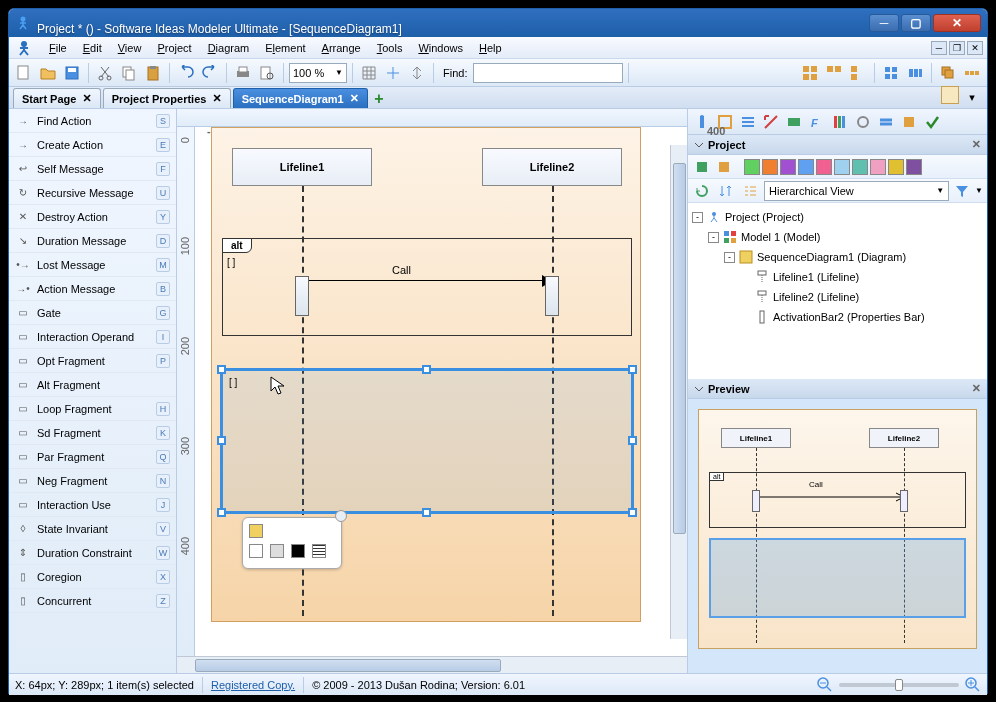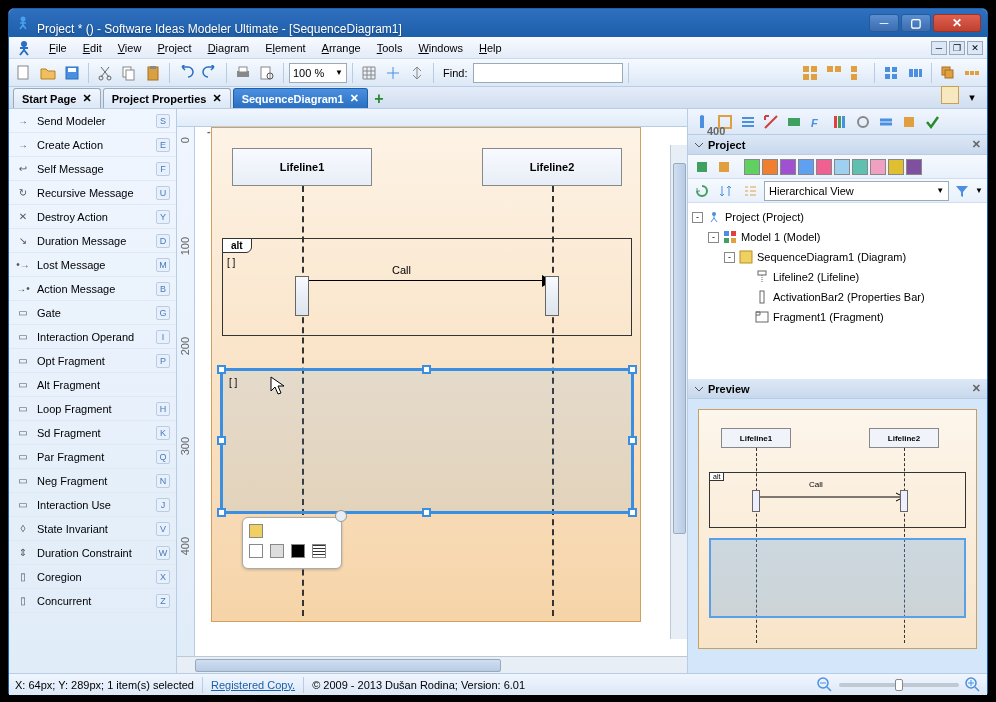--- a/index.html
+++ b/index.html
@@ -307,21 +307,21 @@
     <div class="tabright">
       <div class="sq"></div>
       <div class="tbtn">▾</div>
     </div>
   </div>
 
   <div class="body">
     <div class="toolbox" id="toolbox">
         <div class="tbitem">
           <span class="ic">→</span>
-          <span class="txt">Send Modeler</span>
+          <span class="txt">Find Action</span>
           <span class="key">S</span>
         </div>
         <div class="tbitem">
           <span class="ic">→</span>
           <span class="txt">Create Action</span>
           <span class="key">E</span>
         </div>
         <div class="tbitem">
           <span class="ic">↩</span>
           <span class="txt">Self Message</span>
@@ -641,42 +641,42 @@
           </div>
           <div class="tnode">
             <span class="spc" style="width:48px"></span>
             <span class="spc" style="width:15px"></span>
             <span class="ic">
               <svg width="14" height="14">
                 <rect x="3" y="1" width="8" height="4" fill="none" stroke="#666"></rect>
                 <line x1="7" y1="5" x2="7" y2="13" stroke="#666" stroke-dasharray="1,1"></line>
               </svg>
             </span>
+            <span>Lifeline1 (Lifeline)</span>
+          </div>
+          <div class="tnode">
+            <span class="spc" style="width:48px"></span>
+            <span class="spc" style="width:15px"></span>
+            <span class="ic">
+              <svg width="14" height="14">
+                <rect x="3" y="1" width="8" height="4" fill="none" stroke="#666"></rect>
+                <line x1="7" y1="5" x2="7" y2="13" stroke="#666" stroke-dasharray="1,1"></line>
+              </svg>
+            </span>
             <span>Lifeline2 (Lifeline)</span>
           </div>
           <div class="tnode">
             <span class="spc" style="width:48px"></span>
             <span class="spc" style="width:15px"></span>
             <span class="ic">
               <svg width="14" height="14">
                 <rect x="5" y="1" width="4" height="12" fill="none" stroke="#666"></rect>
               </svg>
             </span>
             <span>ActivationBar2 (Properties Bar)</span>
-          </div>
-          <div class="tnode">
-            <span class="spc" style="width:48px"></span>
-            <span class="spc" style="width:15px"></span>
-            <span class="ic">
-              <svg width="14" height="14">
-                <rect x="1" y="2" width="12" height="10" fill="none" stroke="#666"></rect>
-                <path d="M1 2h4v3H1" fill="none" stroke="#666"></path>
-              </svg>
-            </span>
-            <span>Fragment1 (Fragment)</span>
           </div>
         </div>
 
       <div class="preview">
         <div class="rhdr">
           <svg width="10" height="10" style="margin-right:4px">
               <path d="M1 3l4 4 4-4" stroke="#555" fill="none"></path>
             </svg>
           <span>Preview</span>
           <span class="x">✕</span>

